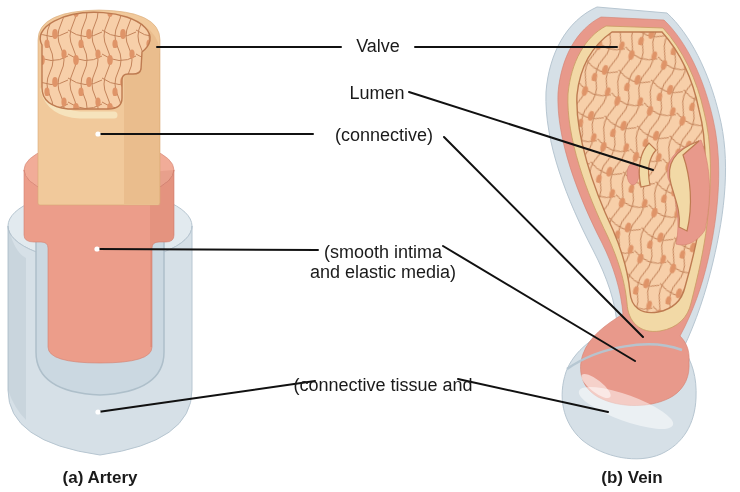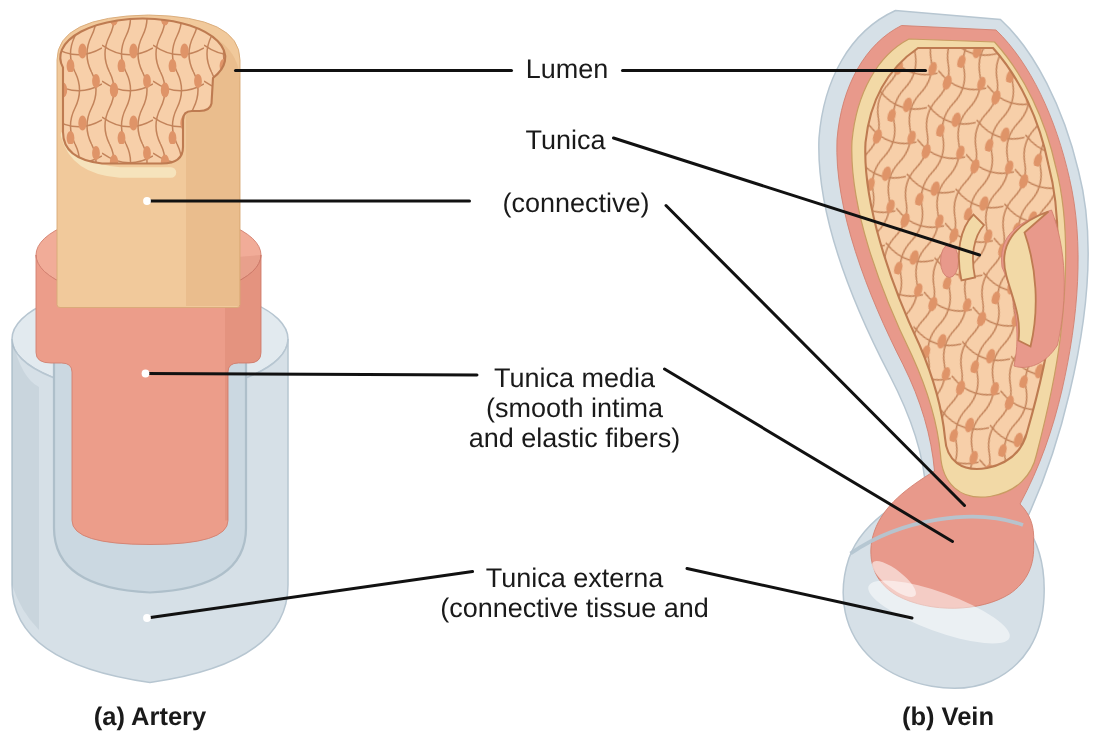--- a/index.html
+++ b/index.html
@@ -122,39 +122,37 @@
       <line class="leader" x1="443" y1="246" x2="635" y2="361"></line>
       <line class="leader" x1="98" y1="412" x2="315" y2="381"></line>
       <line class="leader" x1="458" y1="379" x2="608" y2="412"></line>
       <circle class="dot" cx="98" cy="134" r="2.6"></circle>
       <circle class="dot" cx="97" cy="249" r="2.6"></circle>
       <circle class="dot" cx="98" cy="412" r="2.6"></circle>
     </g>
   </svg>
 
   <div class="lbl" style="left:378px;top:36px;">
-    <span>Lumen</span>
+    <span>Valve</span>
   </div>
 
   <div class="lbl" style="left:377px;top:83px;">
-    <span>Tunica</span>
+    <span>Lumen</span>
   </div>
 
   <div class="lbl" style="left:384px;top:125px;">
     <div>(connective)</div>
   </div>
 
   <div class="lbl" style="left:383px;top:242px;">
-    <div>Tunica media</div>
     <div>(smooth intima</div>
-    <div>and elastic fibers)</div>
+    <div>and elastic media)</div>
   </div>
 
   <div class="lbl" style="left:383px;top:375px;">
-    <div>Tunica externa</div>
     <div>(connective tissue and</div>
   </div>
 
   <div class="cap" style="left:100px;top:468px;">
     <span>(a) Artery</span>
   </div>
 
   <div class="cap" style="left:632px;top:468px;">
     <span>(b) Vein</span>
   </div>

